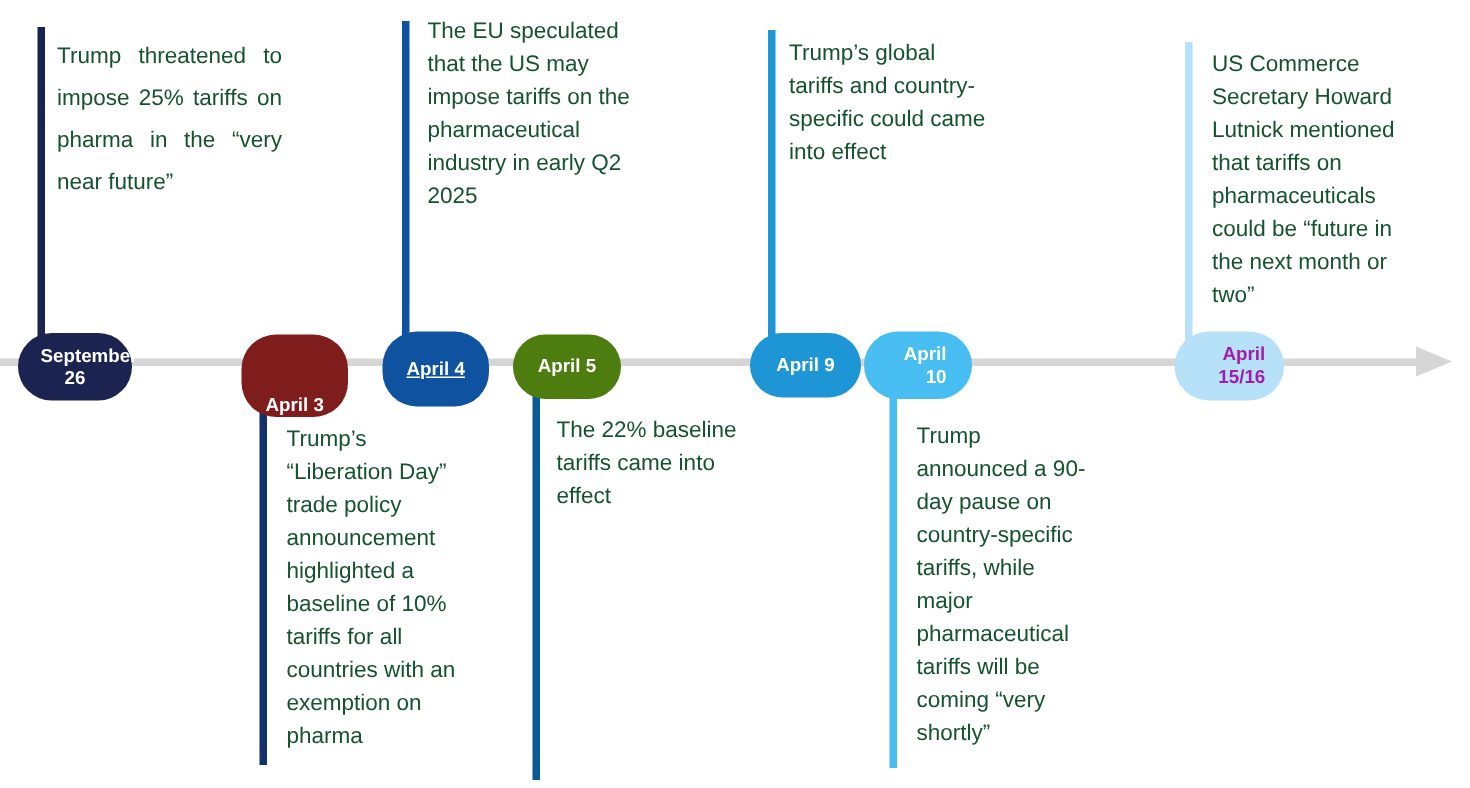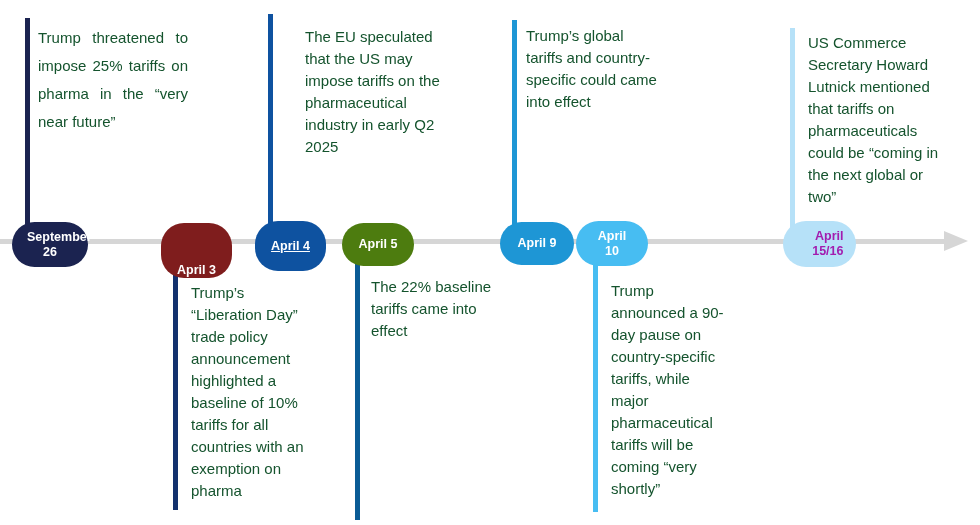--- a/index.html
+++ b/index.html
@@ -38,28 +38,28 @@
     color:#ffffff;font-weight:bold;font-size:12.5px;line-height:1.2;text-align:center;
   }
   .p1{left:12px;top:222px;width:76px;height:45px;background:#1b2350;}
   .p2{left:161px;top:223px;width:71px;height:55px;background:#7f1d1d;align-items:flex-end;}
   .p3{left:255px;top:221px;width:71px;height:50px;background:#0e52a0;text-decoration:underline;}
   .p4{left:342px;top:223px;width:72px;height:43px;background:#4d7c0f;}
   .p5{left:500px;top:222px;width:74px;height:43px;background:#1e96d5;}
   .p6{left:576px;top:221px;width:72px;height:45px;background:#47bdf2;}
   .p7{left:783px;top:221px;width:73px;height:46px;background:#b6e1f8;color:#a21caf;text-align:right;}
   .p1 span{display:inline-block;width:46px;}
-  .p6 span{display:inline-block;width:38px;}
+  .p6 span{display:inline-block;width:38px;text-align:right;}
   .p7 span{display:inline-block;width:48px;}
 
   
   .desc{position:absolute;font-size:15px;line-height:22px;color:#14532d;z-index:2;}
   .d1{left:38px;top:24px;width:150px;text-align:justify;line-height:28px;}
   .d2{left:191px;top:282px;width:124px;}
-  .d3{left:285px;top:26px;width:148px;margin-left:20px;}
+  .d3{left:285px;top:10px;width:148px;}
   .d4{left:371px;top:276px;width:132px;}
   .d5{left:526px;top:25px;width:136px;}
   .d6{left:611px;top:280px;width:120px;}
   .d7{left:808px;top:32px;width:134px;}
 </style>
 </head>
 <body>
 
 <div class="stage">
 
@@ -112,16 +112,16 @@
       <span>April 10</span>
     </div>
     <div class="desc d6">Trump announced a 90-day pause on country-specific tariffs, while major pharmaceutical tariffs will be coming “very shortly”</div>
   </div>
 
   <div>
     <div class="v v7"></div>
     <div class="pill p7">
       <span>April 15/16</span>
     </div>
-    <div class="desc d7">US Commerce Secretary Howard Lutnick mentioned that tariffs on pharmaceuticals could be “coming in the next global or two”</div>
+    <div class="desc d7">US Commerce Secretary Howard Lutnick mentioned that tariffs on pharmaceuticals could be “future in the next month or two”</div>
   </div>
 
 </div>
 
 </body></html>

